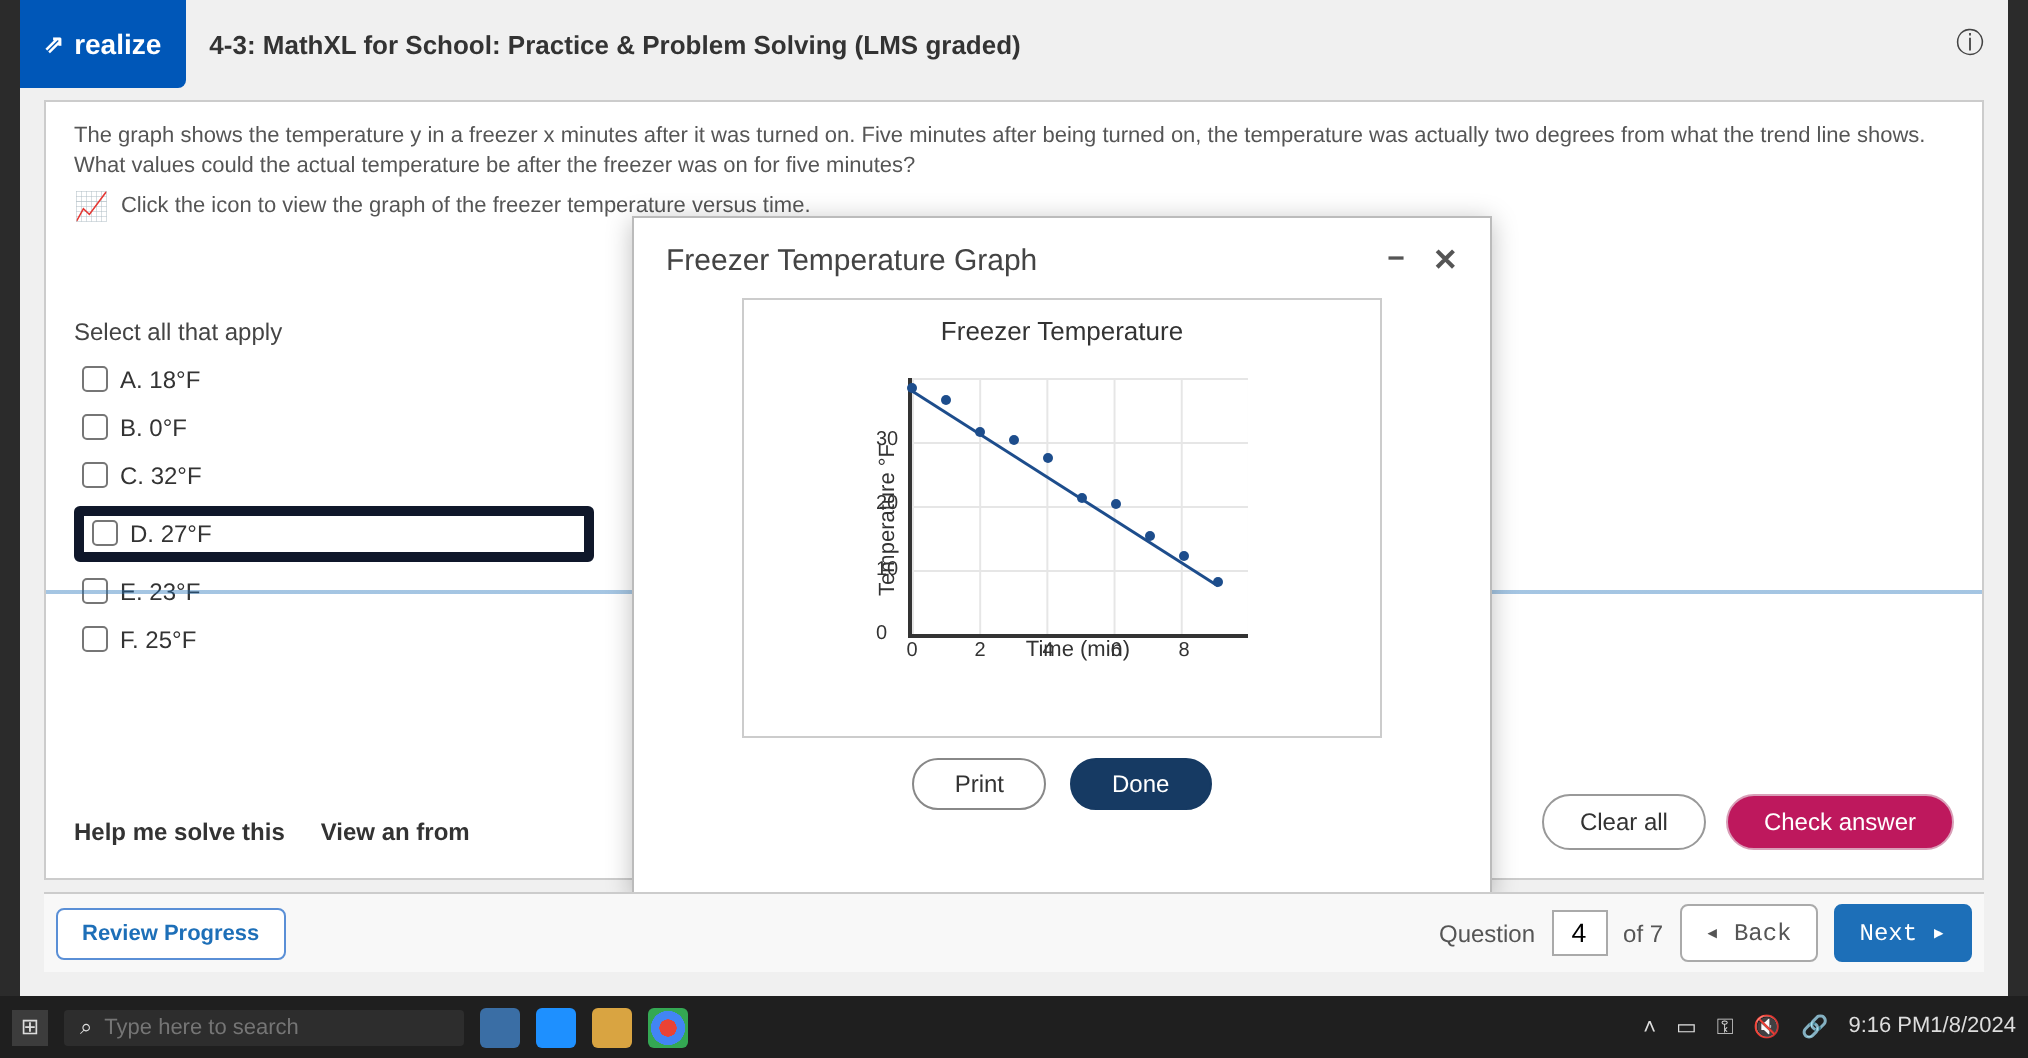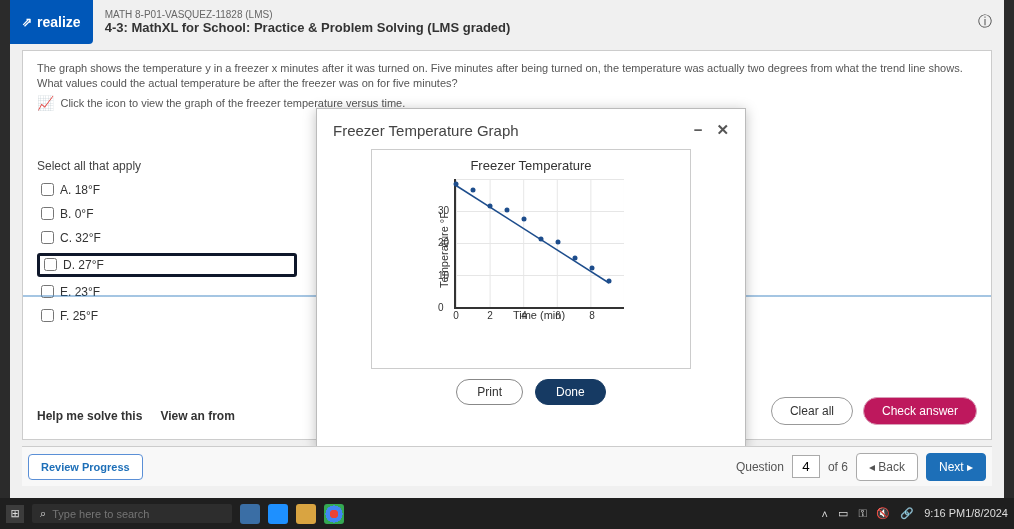--- a/index.html
+++ b/index.html
@@ -16,52 +16,52 @@
 .tophelp { display: flex; align-items: center; padding: 0 12px; color: #444; font-size: 14px; }
 
 .question-panel { background: #fff; margin: 6px 12px; border: 1px solid #ccc; height: 390px; position: relative; padding: 10px 14px; }
 .qtext { font-size: 11px; color: #555; line-height: 1.35; }
 .qicon-line { display: flex; align-items: center; gap: 6px; margin-top: 4px; font-size: 11px; color: #555; }
 .qicon-line .icon { color: #0066cc; font-size: 14px; }
 .sel-label { font-size: 12px; color: #444; margin-top: 48px; margin-bottom: 8px; }
 .options { display: flex; flex-direction: column; gap: 6px; font-size: 12px; color: #333; width: 260px; }
 .opt { display: flex; align-items: center; gap: 6px; padding: 2px 4px; }
 .opt input { width: 13px; height: 13px; }
-.opt.selected { border: 3px solid #0f172a; border-radius: 3px; }
+.opt.selected { border: 5px solid #0f172a; border-radius: 3px; }
 
 .help-row { position: absolute; left: 14px; bottom: 16px; display: flex; gap: 18px; font-size: 12px; color: #333; font-weight: bold; }
 .action-row { position: absolute; right: 14px; bottom: 14px; display: flex; gap: 10px; align-items: flex-end; }
 .pill-btn { border: 1px solid #999; background: #fff; color: #333; font-size: 12px; padding: 6px 18px; border-radius: 16px; cursor: pointer; }
 .pill-btn.primary { background: #be185d; border-color: #d99fb8; color: #fff; }
 
 .hr { position: absolute; left: 0; right: 0; top: 244px; height: 2px; background: linear-gradient(#1d6fb8,#1d6fb8); opacity: .4; }
 
 .modal { position: absolute; top: 108px; left: 306px; width: 430px; height: 340px; background: #fff; border: 1px solid #bbb; box-shadow: 0 2px 12px rgba(0,0,0,.25); padding: 12px 16px; }
 .modal-head { display: flex; justify-content: space-between; align-items: center; font-size: 15px; color: #444; margin-bottom: 10px; }
 .modal-head .ctrls { display: flex; gap: 14px; color: #555; font-size: 15px; font-weight: bold; }
 .chart-box { border: 1px solid #ccc; margin: 6px auto 10px; width: 320px; height: 220px; display: flex; flex-direction: column; align-items: center; padding: 8px; }
-.chart-title { font-size: 13px; color: #333; margin-bottom: 6px; }
+.chart-title { font-size: 13px; color: #333; margin-bottom: 16px; }
 .chart-area { display: flex; gap: 4px; }
 .ylab { writing-mode: vertical-rl; transform: rotate(180deg); font-size: 11px; color: #333; align-self: center; }
 .plot-wrap { display: flex; flex-direction: column; align-items: center; }
 .plot { position: relative; width: 170px; height: 130px; border-left: 2px solid #333; border-bottom: 2px solid #333; background: linear-gradient(#e6e6e6 1px, transparent 1px) 0 0/100% 25%, linear-gradient(90deg,#e6e6e6 1px, transparent 1px) 0 0/20% 100%; }
 .xlab { font-size: 11px; color: #333; }
 .ytick { position: absolute; left: -18px; font-size: 10px; color: #333; transform: translateY(50%); }
 .xtick { position: absolute; bottom: -14px; font-size: 10px; color: #333; transform: translateX(-50%); }
 .dot { position: absolute; width: 5px; height: 5px; background: #1d4d8c; border-radius: 50%; transform: translate(-50%,50%); }
 .trend { position: absolute; left: 0; top: 0; width: 100%; height: 100%; }
 .modal-foot { display: flex; justify-content: center; gap: 12px; margin-top: 4px; }
 .mbtn { border: 1px solid #888; background: #fff; color: #333; font-size: 12px; padding: 5px 20px; border-radius: 16px; cursor: pointer; }
 .mbtn.done { background: #163a63; color: #fff; border-color: #163a63; }
 
 .footerbar { position: absolute; left: 12px; right: 12px; top: 446px; height: 40px; display: flex; align-items: center; justify-content: space-between; border-top: 1px solid #ccc; padding: 0 6px; background: #f8f8f8; }
 .rev-btn { border: 1px solid #5a8fd6; color: #1d6fb8; background: #fff; font-size: 11px; padding: 6px 12px; border-radius: 4px; cursor: pointer; font-weight: bold; }
 .nav-group { display: flex; align-items: center; gap: 8px; font-size: 12px; color: #555; margin-left: 24px; }
 .nav-group input { width: 28px; text-align: center; border: 1px solid #aaa; padding: 3px; }
-.nav-btn { border: 1px solid #aaa; background: #fff; color: #555; padding: 6px 12px; border-radius: 4px; cursor: pointer; font-size: 12px; }
+.nav-btn { border: 1px solid #aaa; background: #fff; color: #555; padding: 6px 12px; border-radius: 4px; cursor: pointer; font-size: 12px; font-family: Liberation Mono, monospace; }
 .nav-btn.next { background: #1d6fb8; color: #fff; border-color: #1d6fb8; }
 
 .taskbar { position: absolute; left: 0; right: 0; bottom: 0; height: 31px; background: #1f1f1f; display: flex; align-items: center; padding: 0 6px; gap: 8px; color: #ddd; font-size: 11px; }
 .taskbar .start { width: 18px; height: 18px; background: #fff2; display: flex; align-items: center; justify-content: center; }
 .search { display: flex; align-items: center; background: #2d2d2d; padding: 3px 8px; border-radius: 2px; gap: 6px; width: 200px; }
 .search input { background: transparent; border: none; color: #ccc; font-size: 11px; outline: none; width: 100%; }
 .tray { margin-left: auto; display: flex; align-items: center; gap: 10px; }
 .clock { display: flex; flex-direction: row; align-items: flex-end; line-height: 1.1; }
 .tb-icon { width: 20px; height: 20px; border-radius: 3px; }
 </style>
@@ -70,21 +70,20 @@
 
 <div class="desktop">
   <div class="app">
 
     <div class="topbar">
       <div class="brand">
         <span class="launch">⇗</span>
         <span>realize</span>
       </div>
       <div class="breadcrumb">
-        <div class="course">MATH 8-P01-VASQUEZ-11828 (LMS)</div>
         <div class="assign">4-3: MathXL for School: Practice &amp; Problem Solving (LMS graded)</div>
       </div>
       <div class="tophelp">ⓘ</div>
     </div>
 
     <div class="question-panel">
       <div class="hr"></div>
       <div class="qtext">The graph shows the temperature y in a freezer x minutes after it was turned on. Five minutes after being turned on, the temperature was actually two degrees from what the trend line shows. What values could the actual temperature be after the freezer was on for five minutes?</div>
       <div class="qicon-line">
         <span class="icon">📈</span>
@@ -174,21 +173,21 @@
         <button class="mbtn">Print</button>
         <button class="mbtn done">Done</button>
       </div>
     </div>
 
     <div class="footerbar">
       <button class="rev-btn">Review Progress</button>
       <div class="nav-group">
         <span>Question</span>
         <input value="4" style="">
-        <span>of 6</span>
+        <span>of 7</span>
         <button class="nav-btn">◂ Back</button>
         <button class="nav-btn next">Next ▸</button>
       </div>
     </div>
   </div>
 
   <div class="taskbar">
     <div class="start">⊞</div>
     <div class="search">
       <span>⌕</span>

